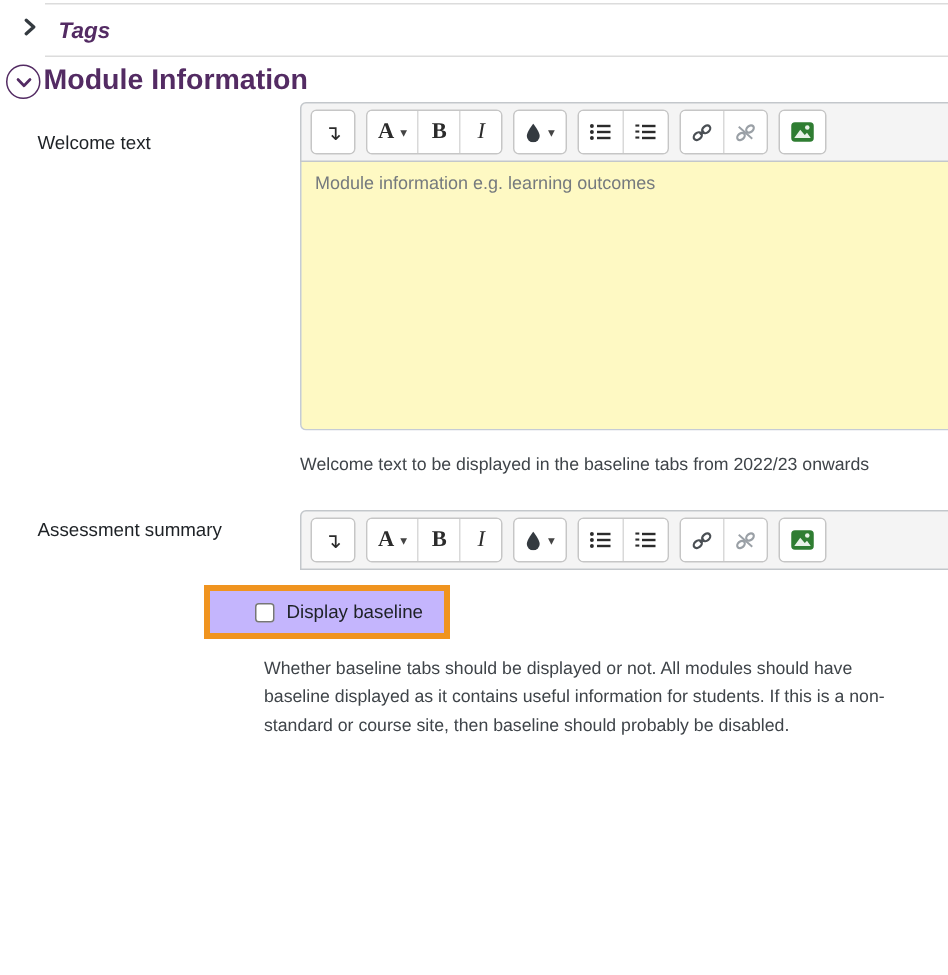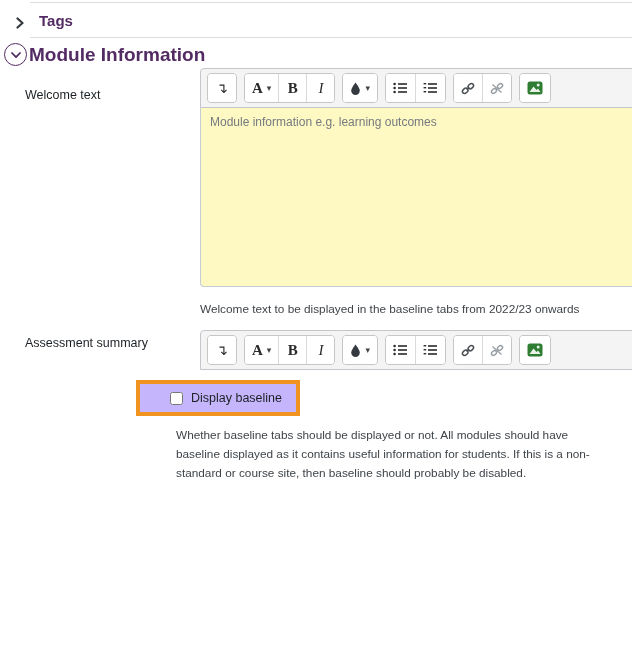--- a/index.html
+++ b/index.html
@@ -2,26 +2,26 @@
 <html><head>
 <meta charset="utf-8">
 <style>
   * { margin:0; padding:0; box-sizing:border-box; }
   html,body { width:632px; height:650px; background:#fff; overflow:hidden;
     font-family:"Liberation Sans","DejaVu Sans",sans-serif; color:#212529; }
 
   .divider { border-top:1px solid #dcdcdc; margin-left:30px; }
 
   
-  .section-head { display:flex; align-items:flex-end; padding:9px 0 8px 14px; }
+  .section-head { display:flex; align-items:flex-start; padding:9px 0 8px 14px;font-style:italic; }
   .chev-right { width:12px; height:12px; margin-right:13px; flex:0 0 auto; }
   .section-title { font-size:15px; font-weight:bold; color:#532b63; }
 
   
-  .expanded-head { display:flex; align-items:center; padding:5px 12px 2px 4px; }
+  .expanded-head { display:flex; align-items:flex-start; padding:5px 12px 2px 4px; }
   .expand-circle { width:23px; height:23px; border:1.5px solid #532b63; border-radius:50%;
     display:flex; align-items:center; justify-content:center; flex:0 0 auto; background:#fff; }
   .expanded-title { font-size:19px; font-weight:bold; color:#532b63; margin-left:2px; }
 
   .fitem { display:flex;gap:24px; }
   .label-col { width:176px; padding-left:25px; font-size:12.5px; color:#1d2125; flex:0 0 auto; }
   .field-col { width:446px; flex:0 0 auto; }
 
   
   .editor { width:446px; }
@@ -170,21 +170,21 @@
                 <path d="M10 9.5 L9.5 10"></path>
               </g>
             </svg>
         </span>
       </div>
     </div>
     <div class="help-text" style="margin-top:13px;">Welcome text to be displayed in the baseline tabs from 2022/23 onwards</div>
   </div>
 </div>
 
-<div class="fitem" style="margin-top:11px;">
+<div class="fitem" style="margin-top:21px;">
   <div class="label-col" style="padding-top:6px;">Assessment summary</div>
   <div class="field-col">
     <div class="editor">
       <div class="ed-toolbar">
         <span class="btn-group">
           <button class="tb-btn">
               <span>↴</span>
             </button>
         </span>
         <span class="btn-group">

